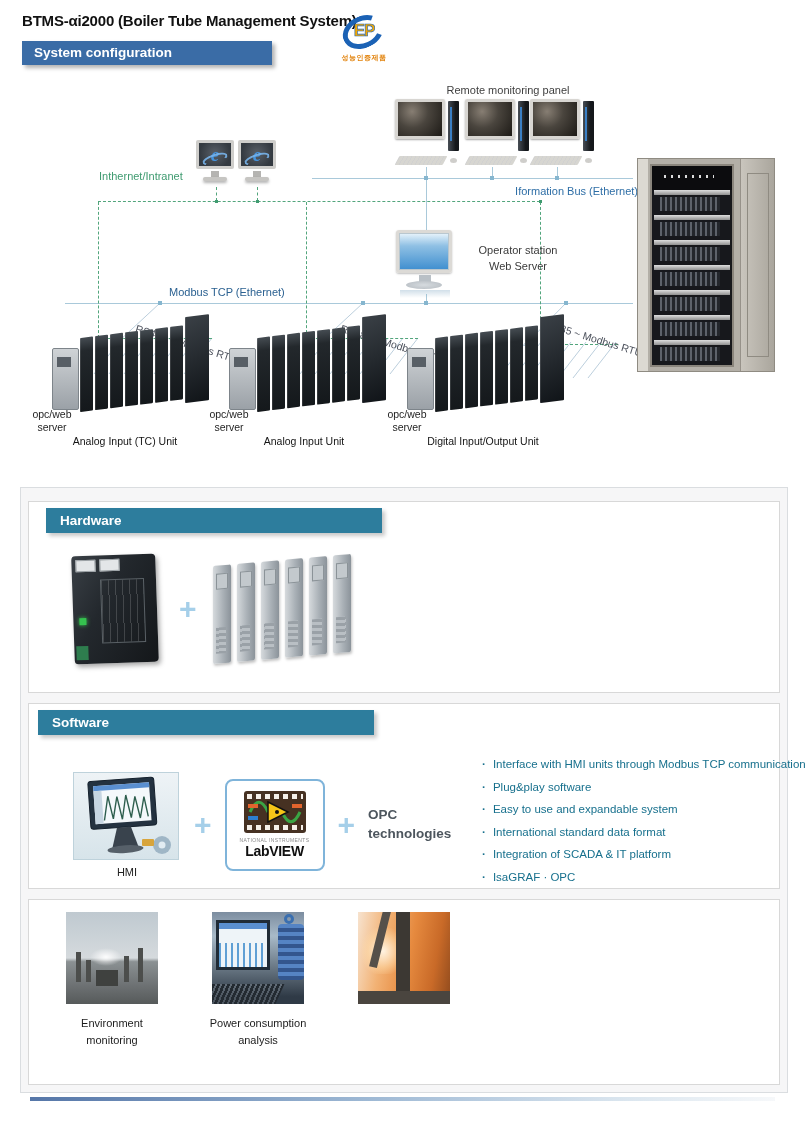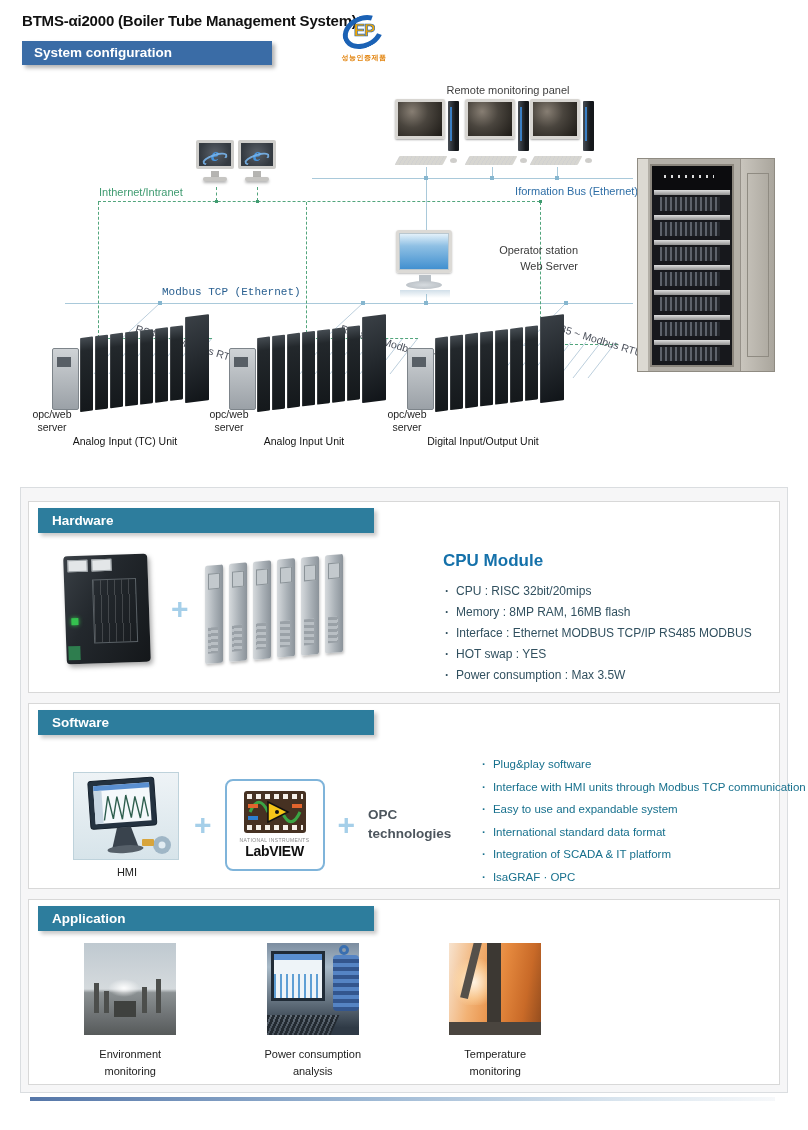--- a/index.html
+++ b/index.html
@@ -63,21 +63,21 @@
   .mon3 { width:56px; height:43px; border:3px solid #dcdad6; border-radius:3px;
           background:linear-gradient(180deg,#eaf5fc 0%,#8fc0e4 35%,#3e8ecf 100%);
           box-shadow:inset 0 0 0 1px #b9c7cf, 0 1px 2px rgba(0,0,0,.25); }
   .opstation .neck { position:absolute; left:23px; top:45px; width:12px; height:7px; background:#b9c0c6; }
   .opstation .base { position:absolute; left:10px; top:51px; width:36px; height:8px; border-radius:50%;
                      background:radial-gradient(#d6dbdf,#b4bac0); }
   .opstation .refl { position:absolute; left:4px; top:60px; width:50px; height:8px;
                      background:linear-gradient(180deg, rgba(140,175,200,.4), rgba(140,175,200,0)); }
   .op-labels { position:absolute; left:458px; top:244px; width:120px; text-align:center;
                font-size:11px; color:#3a3a3a; }
-  .op-labels div { margin-bottom:4px;text-align:right; }
+  .op-labels div { margin-bottom:4px; }
 
   
   .cluster { position:absolute; width:185px; height:104px; top:334px; }
   .mods { position:absolute; left:52px; top:4px; display:flex; gap:2px; transform:skewY(-7deg);
           transform-origin:left bottom; }
   .mod { width:13px; height:74px; border-radius:1px;
          background:linear-gradient(180deg,#454c52 0%,#23282c 18%,#14181b 100%);
          box-shadow:inset 1px 0 0 rgba(255,255,255,.12); }
   .mod.end { width:24px; height:86px; margin-top:-8px; background:linear-gradient(160deg,#3a4046,#101418); }
   .litemod { position:absolute; left:24px; top:14px; width:27px; height:62px; z-index:2;
@@ -103,21 +103,21 @@
                background:linear-gradient(90deg,#c9c5bd,#aaa69d); border-left:1px solid #97928a; }
   .door-panel { position:absolute; left:6px; right:5px; top:14px; bottom:14px; border:1px solid #8f8b82; }
 
   
   .panel { position:absolute; left:20px; top:487px; width:768px; height:606px;
            background:#f6f6f7; border:1px solid #dadde0; padding-top:13px; }
   .card { position:relative; margin:0 auto 10px; width:752px; background:#fff; border:1px solid #d8d8d8; }
   .card-header { position:relative; margin:6px 0 0 9px; width:336px; height:25px; background:#2d7d9d;
                  box-shadow:3px 3px 4px rgba(0,0,0,.22); color:#fff; font-size:13.5px; font-weight:bold;
                  line-height:25px; padding-left:14px; }
-  .c1 { height:192px; }
+  .c1 { height:192px;padding-left:8px; }
   .c2 { height:186px; }
   .c3 { height:186px; }
 
   
   .hw-body { display:flex; align-items:flex-start; padding:14px 24px 0 30px; }
   .hw-art { display:flex; align-items:center; gap:16px; width:356px; padding-top:4px; }
   .plus { font-size:30px; font-weight:bold; color:#a5cfe9; line-height:1; }
   .cpu-art { position:relative; width:96px; height:116px; transform:rotate(-2deg); }
   .cpu-body { position:absolute; left:6px; top:4px; width:84px; height:108px; border-radius:4px;
               background:linear-gradient(120deg,#3a4046 0%,#23282d 40%,#14171a 100%);
@@ -156,21 +156,21 @@
   .lv-film::before, .lv-film::after { content:""; position:absolute; left:3px; right:3px; height:5px;
             background:repeating-linear-gradient(90deg,#f5f0ea 0 5px, transparent 5px 9px); }
   .lv-film::before { top:3px; } .lv-film::after { bottom:3px; }
   .lv-brand { font-size:5px; color:#8a8a8a; margin-top:4px; letter-spacing:.4px; }
   .lv-word { font-size:14px; font-weight:800; color:#101010; letter-spacing:-0.3px; }
   .opc-text { width:108px; font-size:13.5px; font-weight:bold; color:#4d565e; line-height:1.35; }
   .sw-right { margin-left:4px; padding-top:14px; }
   .sw-right .blist li { color:#17708d; font-size:11.5px; line-height:22.5px; }
 
   
-  .app-grid { display:grid; grid-template-columns:repeat(4,1fr); padding:12px 10px 0; }
+  .app-grid { display:grid; grid-template-columns:repeat(5,1fr); padding:12px 10px 0; }
   .app-fig { display:flex; flex-direction:column; align-items:center; }
   .app-img { position:relative; width:92px; height:92px; overflow:hidden; }
   .app-img i { position:absolute; display:block; }
   .app-cap { margin-top:11px; width:116px; text-align:center; font-size:11px; color:#1c1c1c; line-height:1.55; }
 
   .ai-env { background:linear-gradient(180deg,#bfc9d0 0%,#d5dadd 50%,#8b9193 54%,#6d7173 80%,#565a5a 100%); }
   .ai-env .t { bottom:22px; width:5px; background:#4c4e4c; }
   .ai-env .blk { bottom:18px; left:30px; width:22px; height:16px; background:#3f413f; }
   .ai-env .smoke { left:24px; top:36px; width:32px; height:18px;
                    background:radial-gradient(ellipse at center, rgba(255,255,255,.95), rgba(255,255,255,0) 70%); }
@@ -282,23 +282,23 @@
   <div class="gdash-v" style="left:216px; top:187px; height:14px;"></div>
   <div class="gdash-v" style="left:257px; top:187px; height:14px;"></div>
   <div class="gdash-h" style="left:98px; top:338px; width:114px;"></div>
   <div class="gdash-h" style="left:306px; top:338px; width:112px;"></div>
   <div class="gdash-h" style="left:540px; top:344px; width:78px;"></div>
   <div class="gnode" style="left:215px; top:200px;"></div>
   <div class="gnode" style="left:256px; top:200px;"></div>
   <div class="gnode" style="left:539px; top:200px;"></div>
 
   <div class="lbl" style="left:408px; top:84px; width:200px; text-align:center;">Remote monitoring panel</div>
-  <div class="lbl" style="left:99px; top:186px; color:#3f9b70;">Inthernet/Intranet</div>
+  <div class="lbl" style="left:99px; top:170px; color:#3f9b70;">Inthernet/Intranet</div>
   <div class="lbl" style="left:498px; top:185px; width:140px; text-align:right; color:#2e6ea6;">Iformation Bus (Ethernet)</div>
-  <div class="lbl" style="left:162px; top:286px; color:#2b6191;font-family:Liberation Mono, monospace;">Modbus TCP (Ethernet)</div>
+  <div class="lbl" style="left:169px; top:286px; color:#2b6191;">Modbus TCP (Ethernet)</div>
   <div class="rs-label" style="left:136px; top:322px;">RS485 ~ Modbus RTU</div>
   <div class="rs-label" style="left:341px; top:322px;">RS485 ~ Modbus RTU</div>
   <div class="rs-label" style="left:541px; top:316px;">RS485 ~ Modbus RTU</div>
 
   <div class="rpc" style="left:395px;">
     <div class="mon"></div>
     <div class="tower"></div>
     <div class="kb"></div>
     <div class="mouse"></div>
   </div>
@@ -444,30 +444,20 @@
           </div>
           <div class="plus">+</div>
           <div class="modrow">
             <div class="gm"></div>
               <div class="gm"></div>
             <div class="gm"></div>
               <div class="gm"></div>
             <div class="gm"></div>
               <div class="gm"></div>
           </div>
-        </div>
-        <div class="hw-text">
-          <h3>CPU Module</h3>
-          <ul class="blist">
-            <li>CPU : RISC 32bit/20mips</li>
-            <li>Memory : 8MP RAM, 16MB flash</li>
-            <li>Interface : Ethernet MODBUS TCP/IP RS485 MODBUS</li>
-            <li>HOT swap : YES</li>
-            <li>Power consumption : Max 3.5W</li>
-          </ul>
         </div>
       </div>
     </section>
 
     <section class="card c2">
       <div class="card-header">
         <span>Software</span>
       </div>
       <div class="sw-body">
         <div class="sw-left">
@@ -504,35 +494,32 @@
               </svg>
             </div>
             <div class="lv-brand">NATIONAL INSTRUMENTS</div>
             <div class="lv-word">LabVIEW</div>
           </div>
           <div class="plus">+</div>
           <div class="opc-text">OPC technologies</div>
         </div>
         <div class="sw-right">
           <ul class="blist">
+            <li>Interface with HMI units through Modbus TCP communication</li>
             <li>Plug&amp;play software</li>
-            <li>Interface with HMI units through Modbus TCP communication</li>
             <li>Easy to use and expandable system</li>
             <li>International standard data format</li>
             <li>Integration of SCADA &amp; IT platform</li>
             <li>IsaGRAF · OPC</li>
           </ul>
         </div>
       </div>
     </section>
 
     <section class="card c3">
-      <div class="card-header">
-        <span>Application</span>
-      </div>
       <div class="app-grid">
         <figure class="app-fig">
           <div class="app-img ai-env">
             <i class="t" style="left:10px;height:30px;"></i>
             <i class="t" style="left:20px;height:22px;"></i>
             <i class="t" style="left:58px;height:26px;"></i>
             <i class="t" style="left:72px;height:34px;"></i>
             <i class="blk"></i>
             <i class="smoke"></i>
           </div>
@@ -547,20 +534,19 @@
           </div>
           <figcaption class="app-cap">Power consumption analysis</figcaption>
         </figure>
         <figure class="app-fig">
           <div class="app-img ai-temp">
             <i class="glow"></i>
             <i class="arm"></i>
             <i class="frame"></i>
             <i class="bot"></i>
           </div>
-          <figcaption class="app-cap">Temperature monitoring</figcaption>
         </figure>
       </div>
     </section>
   </div>
 
   <div class="bottom-rule"></div>
 </div>
 
 </body></html>

